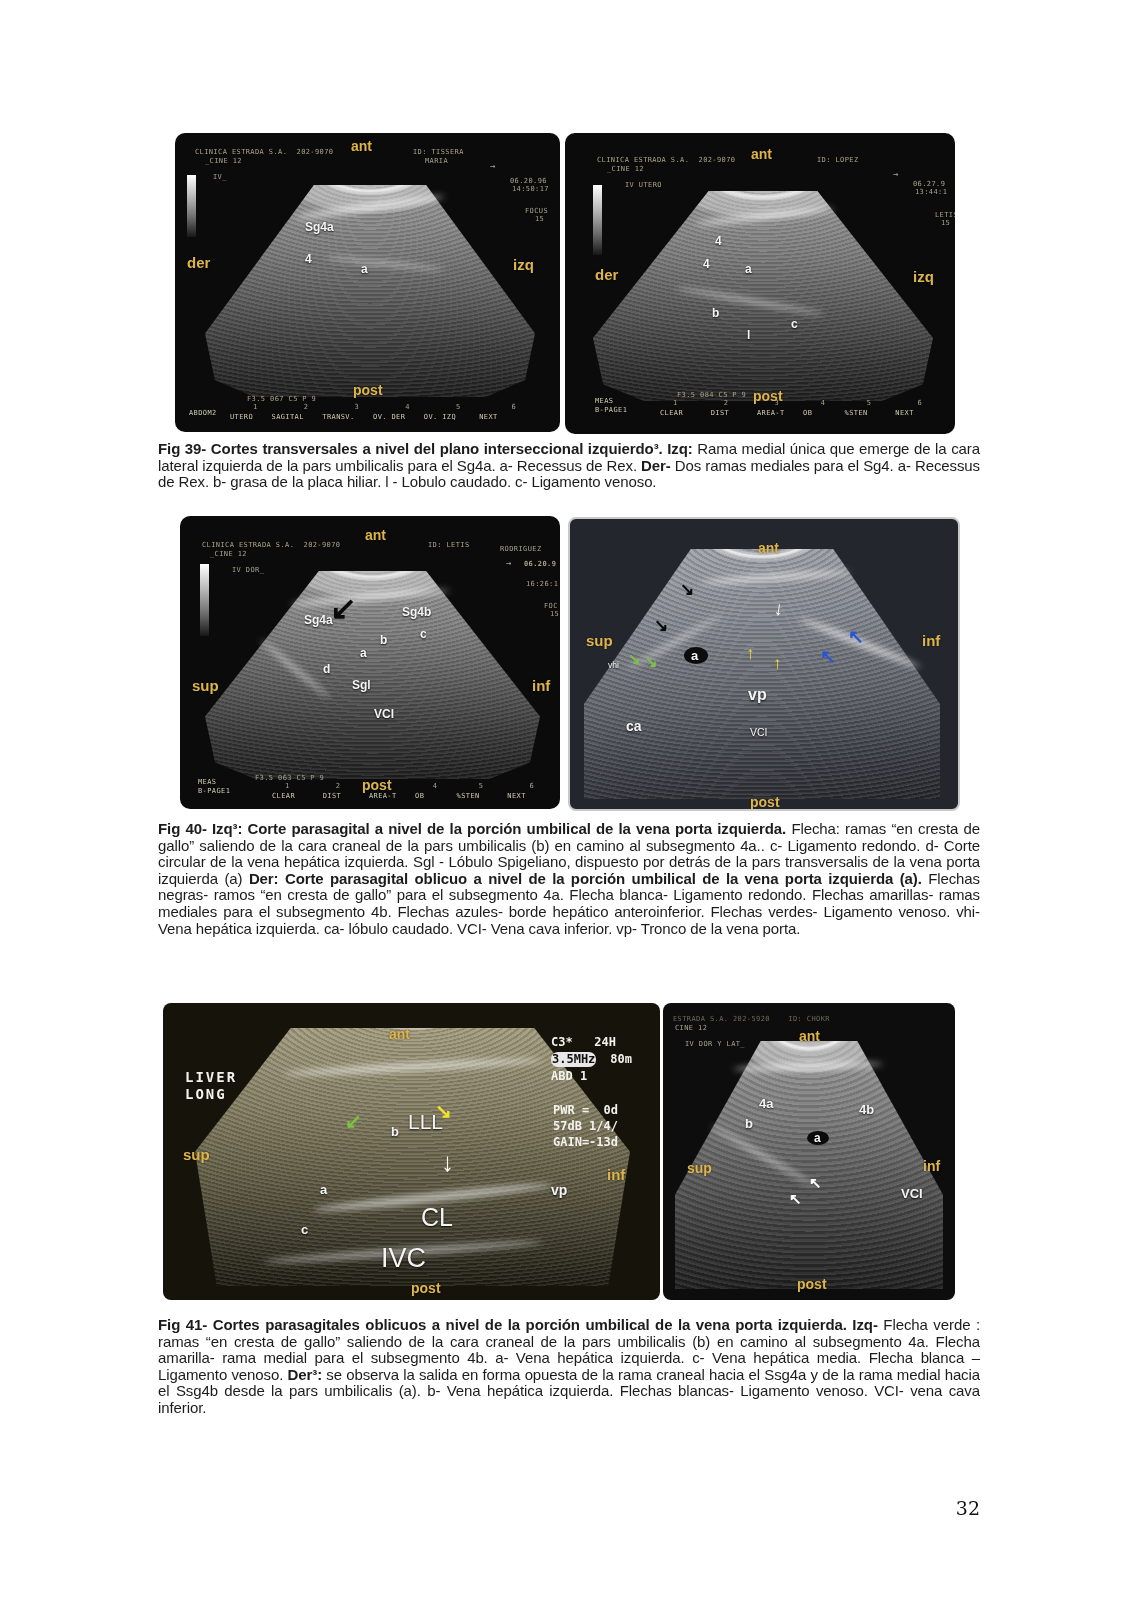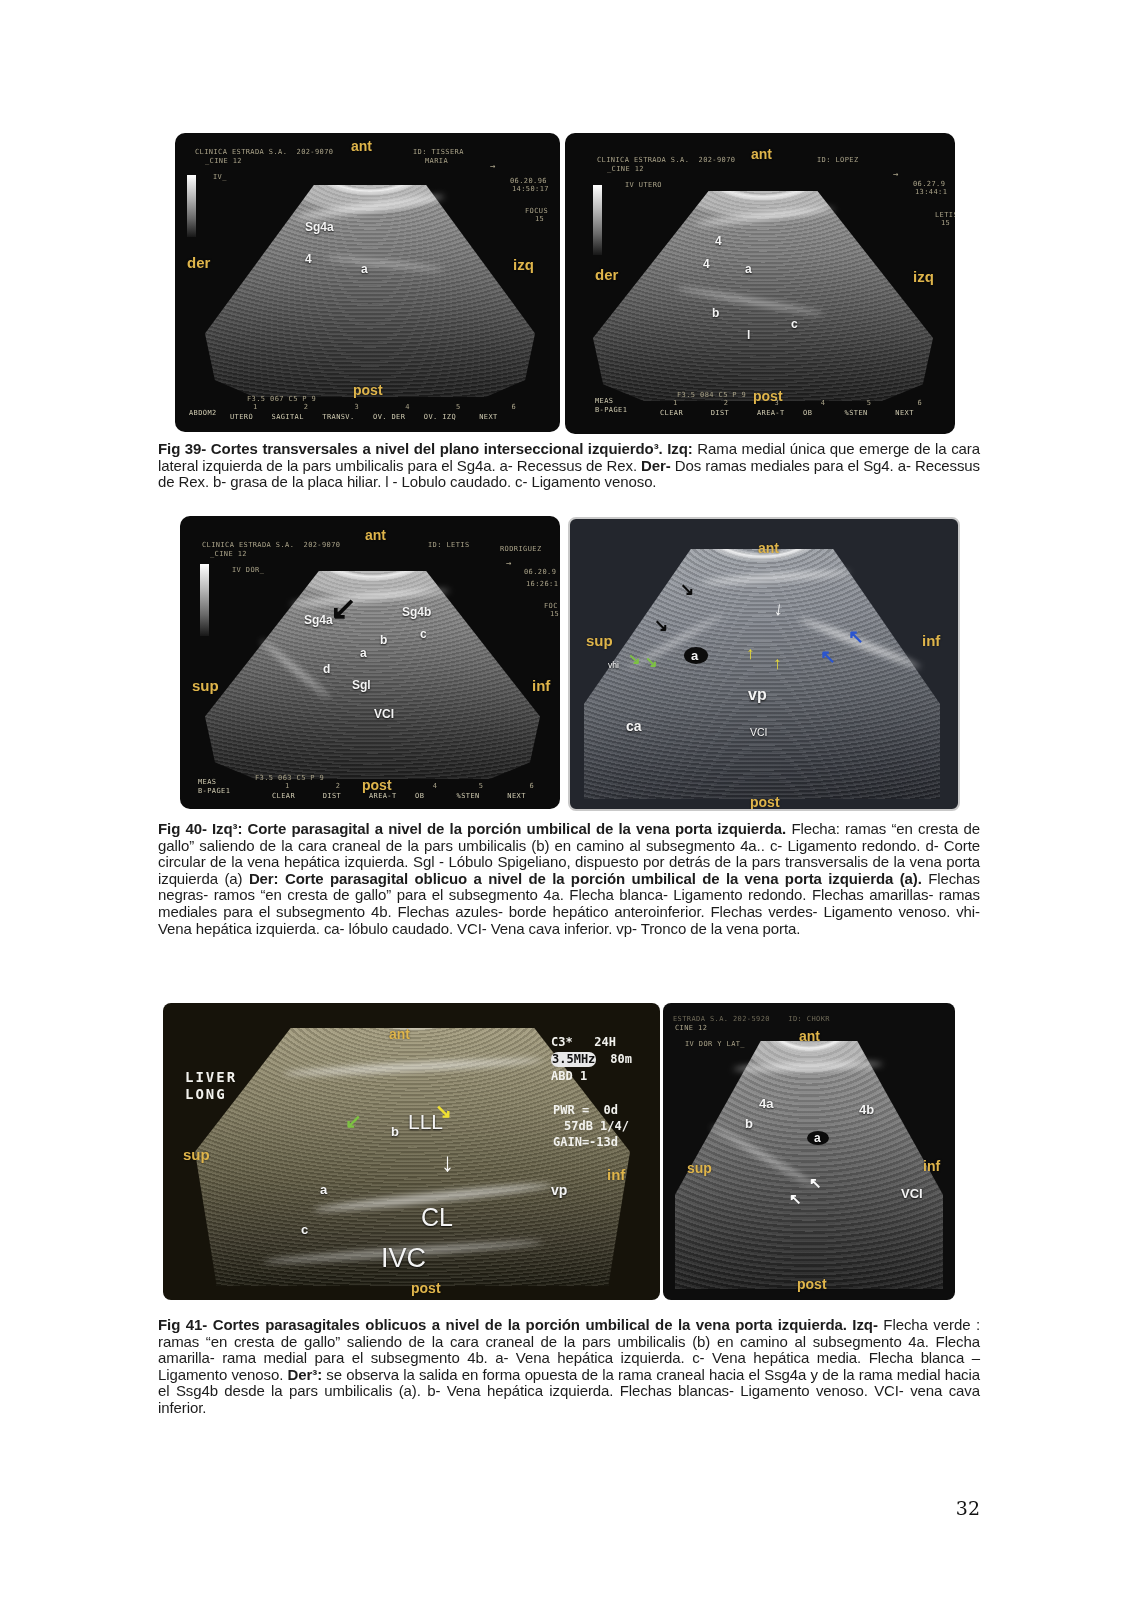--- a/index.html
+++ b/index.html
@@ -104,21 +104,21 @@
   <div class="panel" style="left:180px;top:516px;width:380px;height:293px;">
     <div class="sec" style="left:25px;top:55px;width:335px;height:208px;clip-path:polygon(34% 0,66% 0,100% 70%,97% 92%,85% 100%,15% 100%,3% 92%,0 70%);"></div>
     <div class="streak" style="left:110px;top:78px;width:160px;height:7px;transform:rotate(-5deg);"></div>
     <div class="streak" style="left:70px;top:150px;width:90px;height:6px;transform:rotate(40deg);opacity:.8;"></div>
     <span class="mt" style="left:22px;top:25px;">CLINICA ESTRADA S.A.  202-9070</span>
     <span class="mt" style="left:248px;top:25px;">ID: LETIS</span>
     <span class="mt" style="left:320px;top:29px;">RODRIGUEZ</span>
     <span class="mt" style="left:30px;top:34px;">_CINE 12</span>
     <span class="mt" style="left:52px;top:50px;">IV DOR_</span>
     <span class="mt" style="left:326px;top:42px;font-size:9px;">→</span>
-    <span class="mt" style="left:344px;top:52px;">06.20.9</span>
+    <span class="mt" style="left:344px;top:44px;font-weight:bold;">06.20.9</span>
     <span class="mt" style="left:346px;top:64px;">16:26:1</span>
     <span class="mt" style="left:364px;top:86px;">FOC</span>
     <span class="mt" style="left:370px;top:94px;">15</span>
     <div class="gbar" style="left:20px;top:48px;height:72px;"></div>
     <span class="or" style="left:185px;top:12px;">ant</span>
     <span class="or" style="left:12px;top:162px;font-size:15px;">sup</span>
     <span class="or" style="left:352px;top:162px;font-size:15px;">inf</span>
     <span class="or" style="left:182px;top:262px;">post</span>
     <span class="an" style="left:124px;top:98px;">Sg4a</span>
     <span class="an" style="left:222px;top:90px;">Sg4b</span>
@@ -170,21 +170,21 @@
     <div class="streak" style="left:150px;top:190px;width:240px;height:9px;transform:rotate(-6deg);"></div>
     <div class="streak" style="left:100px;top:245px;width:280px;height:8px;transform:rotate(-4deg);opacity:.8;"></div>
     <span class="monow" style="left:22px;top:66px;font-size:14px;letter-spacing:2px;">LIVER</span>
     <span class="monow" style="left:22px;top:83px;font-size:14px;letter-spacing:2px;">LONG</span>
     <span class="or" style="left:226px;top:24px;">ant</span>
     <span class="monow" style="left:388px;top:32px;font-size:12px;">C3*   24H</span>
     <span class="monow inv" style="left:388px;top:49px;font-size:12px;border-radius:7px;">3.5MHz</span>
     <span class="monow" style="left:440px;top:49px;font-size:12px;"> 80m</span>
     <span class="monow" style="left:388px;top:66px;font-size:12px;">ABD 1</span>
     <span class="monow" style="left:390px;top:100px;font-size:12px;">PWR =  0d</span>
-    <span class="monow" style="left:390px;top:116px;font-size:12px;margin-left:11px;">57dB 1/4/</span>
+    <span class="monow" style="left:390px;top:116px;font-size:12px;">57dB 1/4/</span>
     <span class="monow" style="left:390px;top:132px;font-size:12px;">GAIN=-13d</span>
     <span class="or" style="left:20px;top:144px;font-size:15px;">sup</span>
     <span class="or" style="left:444px;top:164px;font-size:15px;">inf</span>
     <span class="ar" style="left:182px;top:108px;font-size:20px;color:#7dc242;">↙</span>
     <span class="ar" style="left:272px;top:98px;font-size:20px;color:#f0e132;">↘</span>
     <span class="an" style="left:228px;top:122px;font-size:13px;">b</span>
     <span class="an" style="left:245px;top:108px;font-size:21px;font-weight:400;">LLL</span>
     <span class="ar" style="left:278px;top:146px;font-size:26px;color:#fbfbfb;font-weight:400;">↓</span>
     <span class="an" style="left:157px;top:180px;font-size:13px;">a</span>
     <span class="an" style="left:138px;top:220px;font-size:13px;">c</span>

